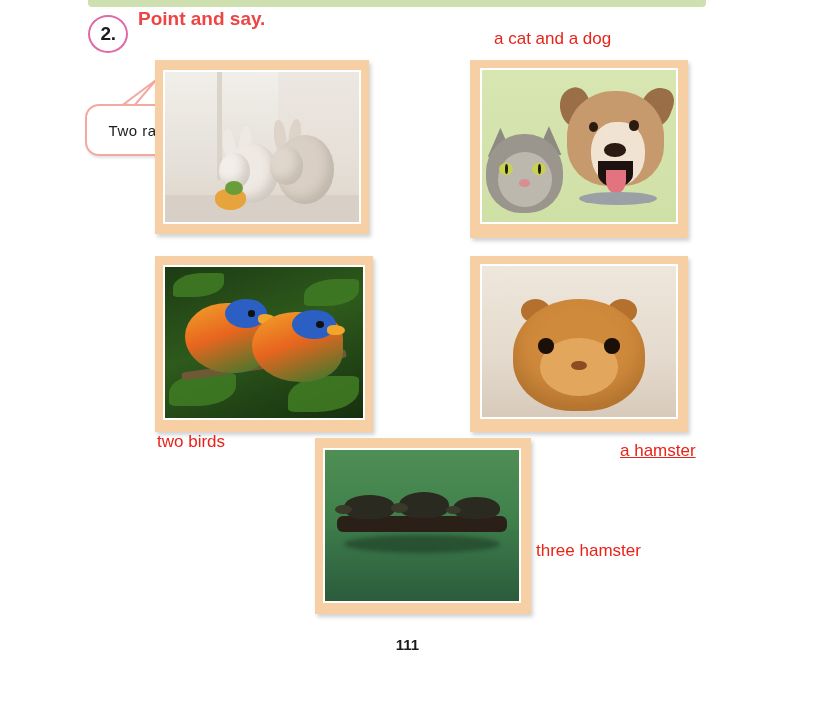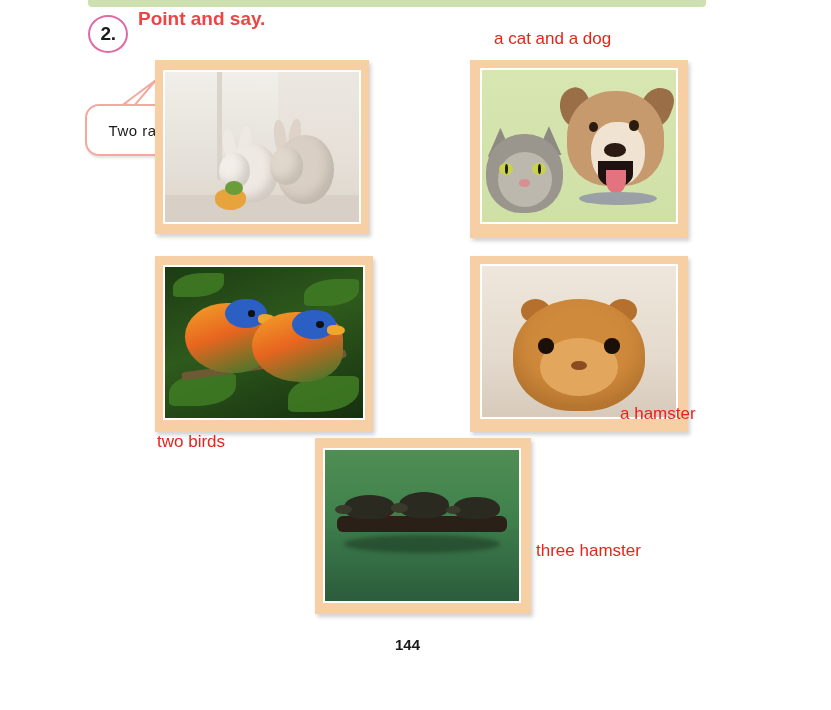--- a/index.html
+++ b/index.html
@@ -88,21 +88,21 @@
   
   .label {
     position: absolute;
     color: #e8231a;
     font-size: 17px;
     font-family: "Liberation Sans", sans-serif;
     white-space: nowrap;
   }
   #label-catdog { left: 482px; top: 29px; margin-left: 12px; }
   #label-birds  { left: 157px; top: 432px; }
-  #label-hamster{ left: 620px; top: 404px; }
+  #label-hamster{ left: 620px; top: 441px; text-decoration: underline; }
   #label-turtles{ left: 536px; top: 541px; }
 
   
   .bubble {
     position: absolute;
     left: 85px;
     top: 104px;
     width: 130px;
     height: 48px;
     background: #ffffff;
@@ -344,13 +344,13 @@
       <div class="t-refl"></div>
     </div>
   </div>
 </div>
 
 <div class="label" id="label-catdog">a cat and a dog</div>
 <div class="label" id="label-birds">two birds</div>
 <div class="label" id="label-hamster">a hamster</div>
 <div class="label" id="label-turtles">three hamster</div>
 
-<div class="page-number"><span>144</span></div>
+<div class="page-number"><span>111</span></div>
 
 </body></html>

